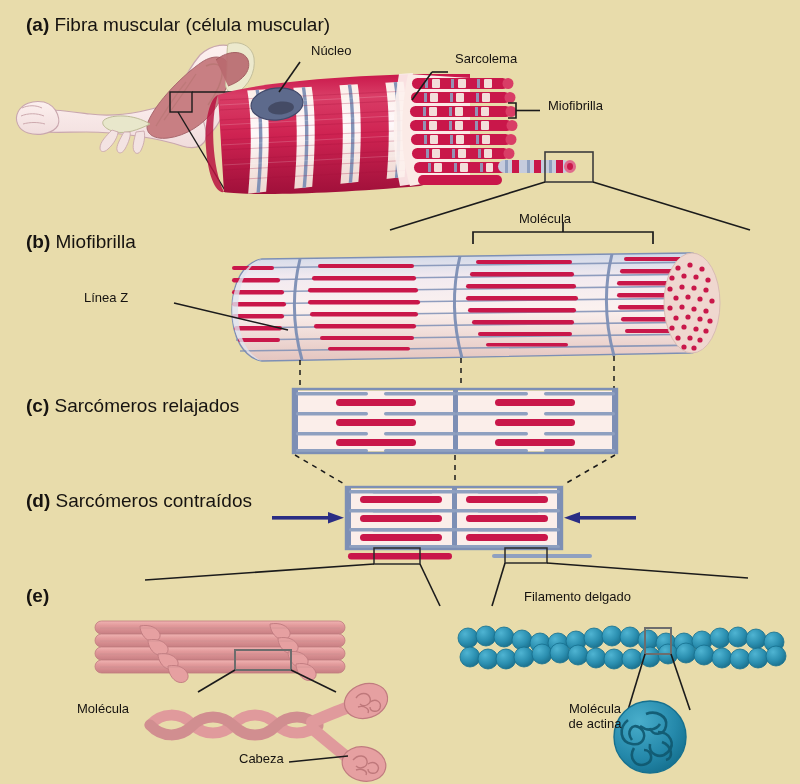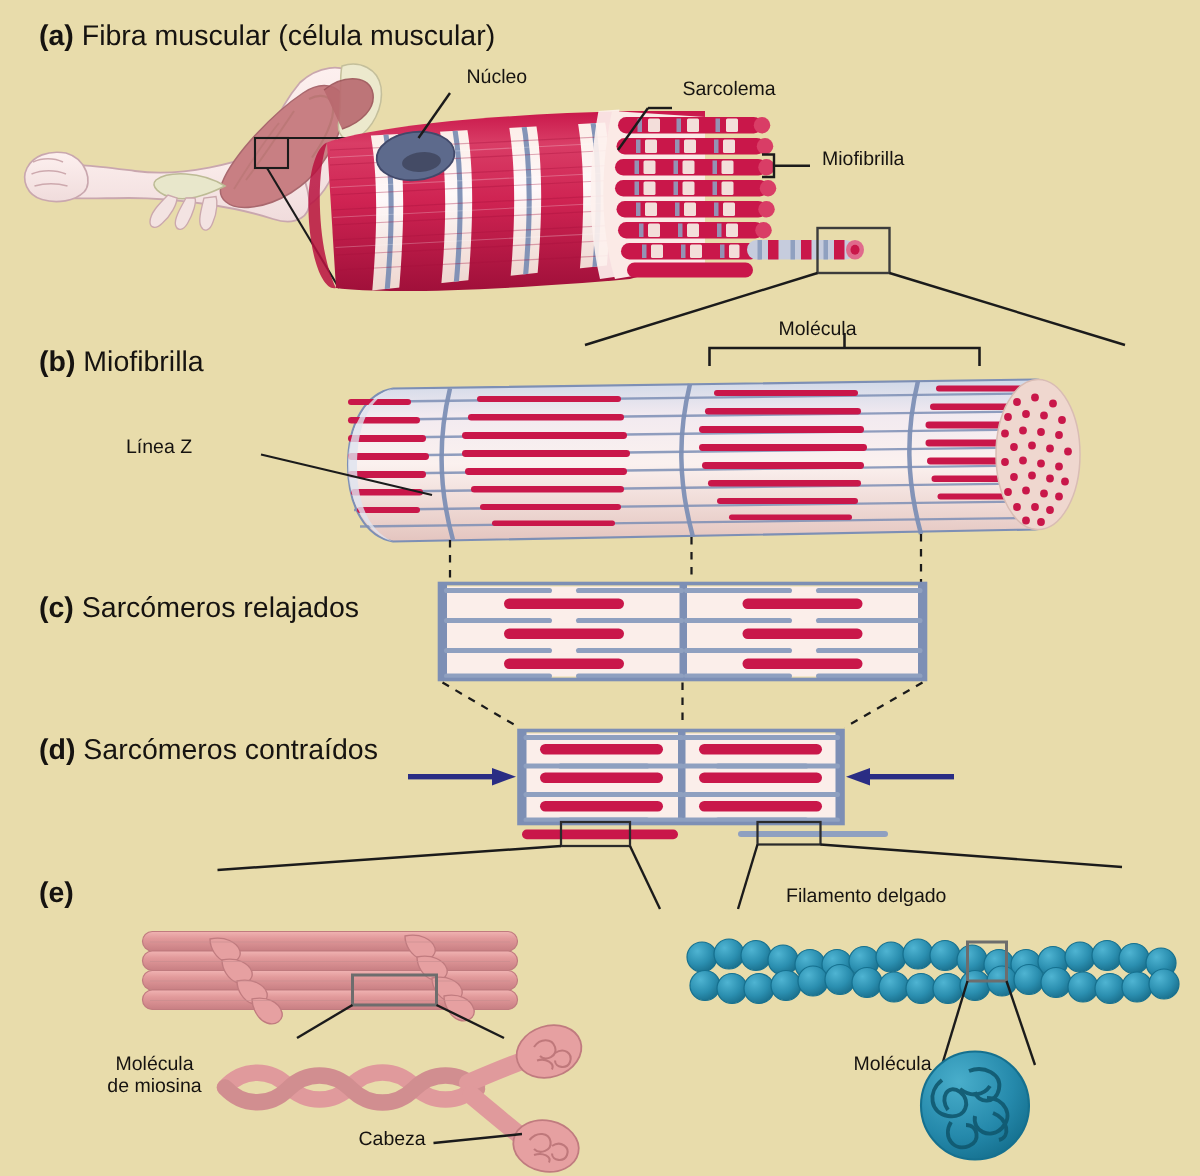--- a/index.html
+++ b/index.html
@@ -676,22 +676,22 @@
 
   <div class="lbl sec" style="left:10px; top:585px;">
     <b>(e)</b>
   </div>
 
 
   <div class="lbl call" style="left:524px; top:590px;text-align:center;">Filamento delgado</div>
 
   <div class="lbl two" style="left:28px; top:702px; width:150px;">
     <div>Molécula</div>
-    <div>de miosina</div>
   </div>
 
   <div class="lbl call" style="left:239px; top:752px;">Cabeza</div>
 
   <div class="lbl two" style="left:520px; top:702px; width:150px;">
     <div>Molécula</div>
+    <div>de actina</div>
   </div>
 
 </div>
 
 </body></html>

